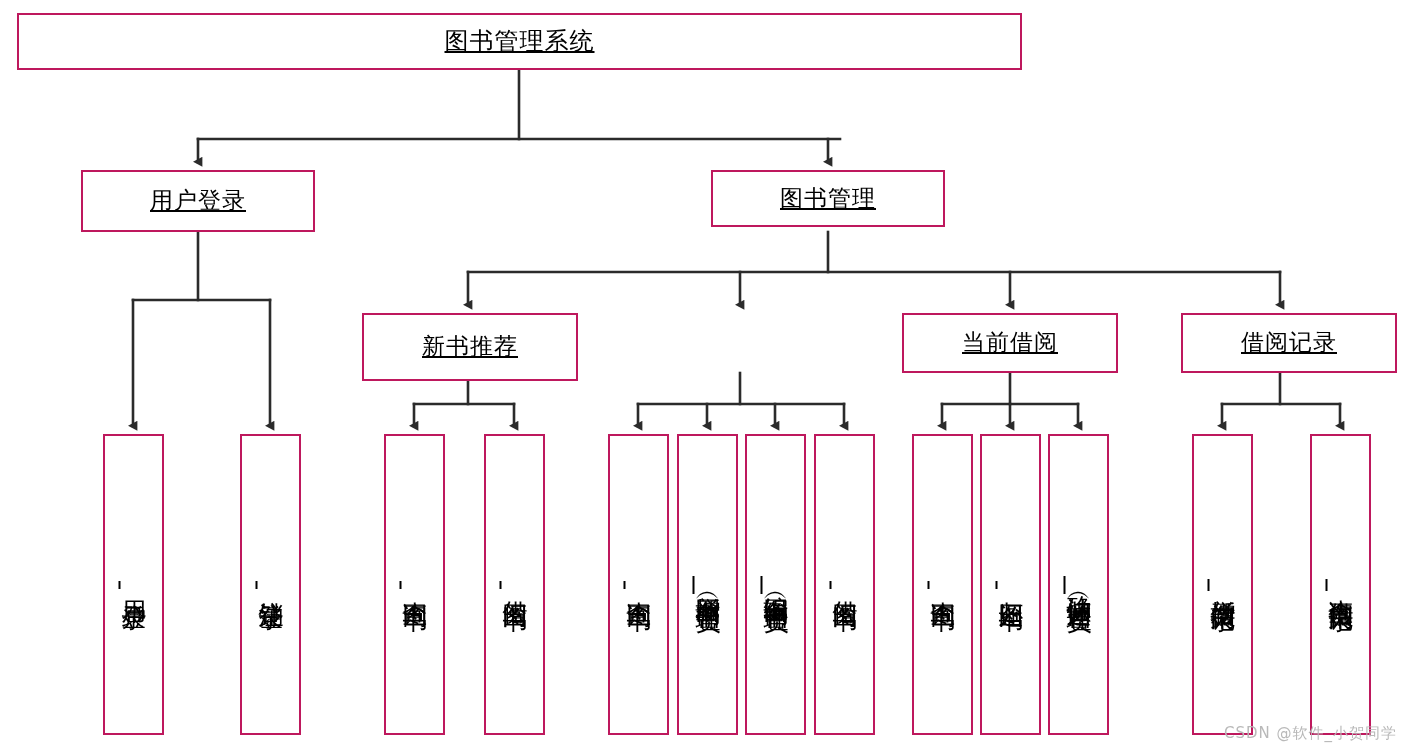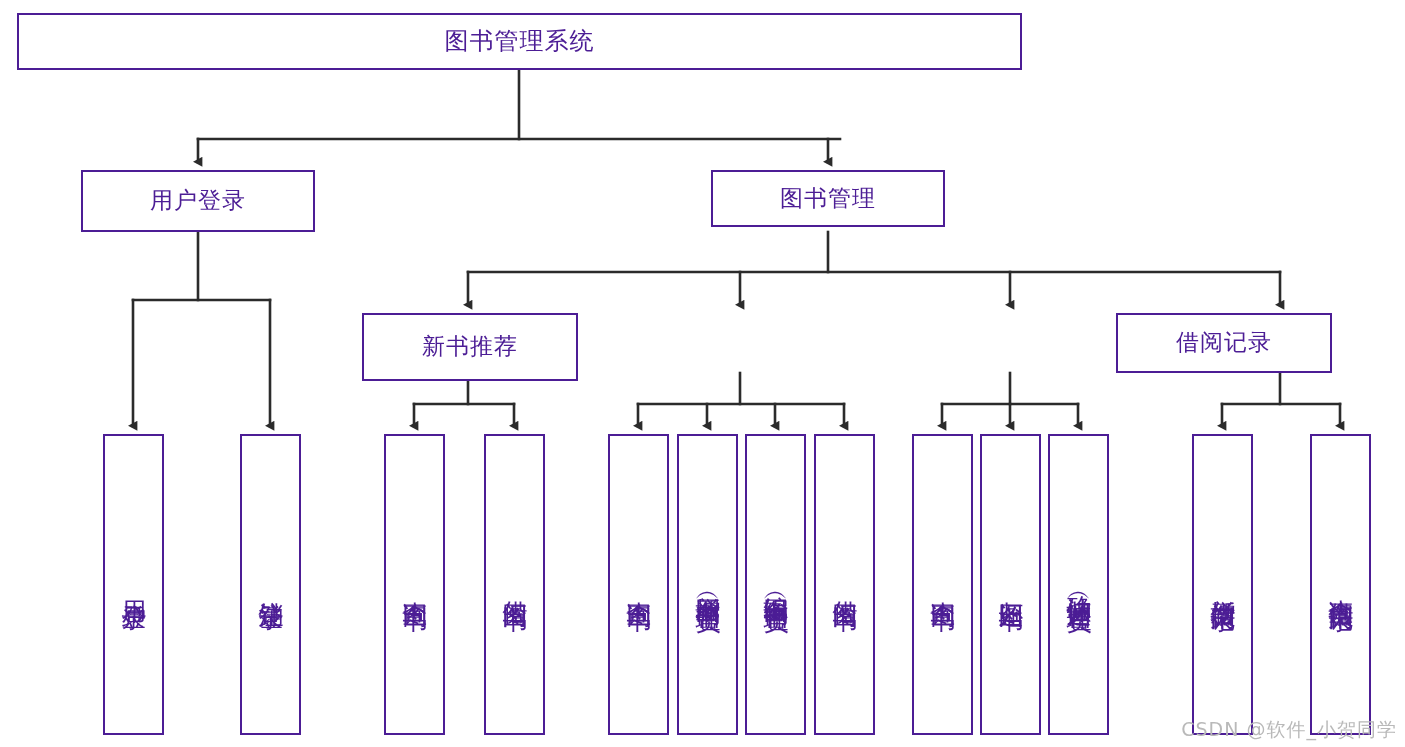--- a/index.html
+++ b/index.html
@@ -22,25 +22,26 @@
     position: absolute;
     left: 0;
     top: 0;
     width: 1405px;
     height: 747px;
   }
   .node {
     position: absolute;
     box-sizing: border-box;
     background: #ffffff;
-    border: 2px solid #4c1d95;
+    border: 2px solid #be185d;
     display: flex;
     align-items: center;
     justify-content: center;
-    color: #4c1d95;
+    color: #000000;
+    text-decoration: underline;
   }
   .node-h {
     font-size: 23px;
     letter-spacing: 1px;
     line-height: 1.1;
   }
   .node-root {
     font-size: 24px;
   }
   .node-v {
@@ -56,21 +57,21 @@
   .node-v .vlabel {
     writing-mode: vertical-rl;
     text-orientation: upright;
     white-space: nowrap;
     display: block;
   }
   #watermark {
     position: absolute;
     right: 8px;
     bottom: 4px;
-    font-size: 19px;
+    font-size: 15px;
     color: #b9b9b9;
     letter-spacing: 1px;
     white-space: nowrap;
     pointer-events: none;
   }
 </style>
 </head>
 <body>
 
 <div id="diagram-root">
@@ -132,21 +133,24 @@
   <div class="node node-h" style="left:81px; top:170px; width:234px; height:62px;">
     <span>用户登录</span>
   </div>
   <div class="node node-h" style="left:711px; top:170px; width:234px; height:57px;">
     <span>图书管理</span>
   </div>
 
   <div class="node node-h" style="left:362px; top:313px; width:216px; height:68px;">
     <span>新书推荐</span>
   </div>
-  <div class="node node-h" style="left:1116px; top:313px; width:216px; height:60px;">
+  <div class="node node-h" style="left:902px; top:313px; width:216px; height:60px;">
+    <span>当前借阅</span>
+  </div>
+  <div class="node node-h" style="left:1181px; top:313px; width:216px; height:60px;">
     <span>借阅记录</span>
   </div>
 
   <div class="node node-v" style="left:103px; top:434px; width:61px; height:301px;">
     <span class="vlabel">用户登录</span>
   </div>
   <div class="node node-v" style="left:240px; top:434px; width:61px; height:301px;">
     <span class="vlabel">注销登录</span>
   </div>
 

